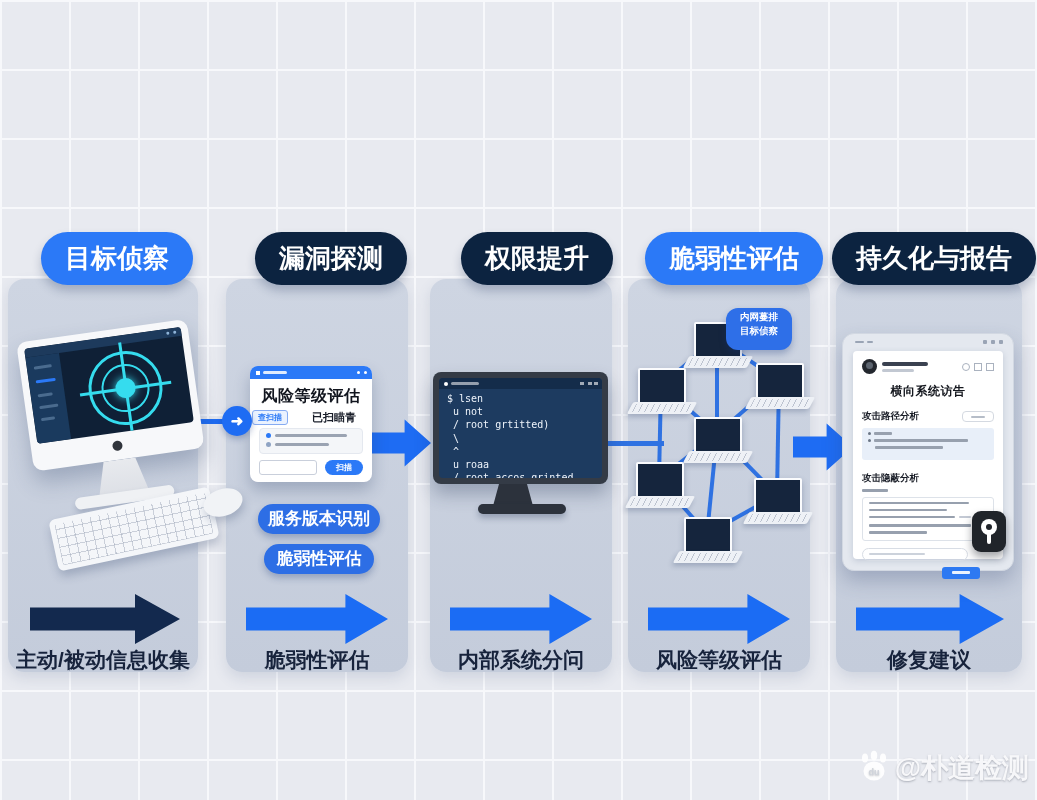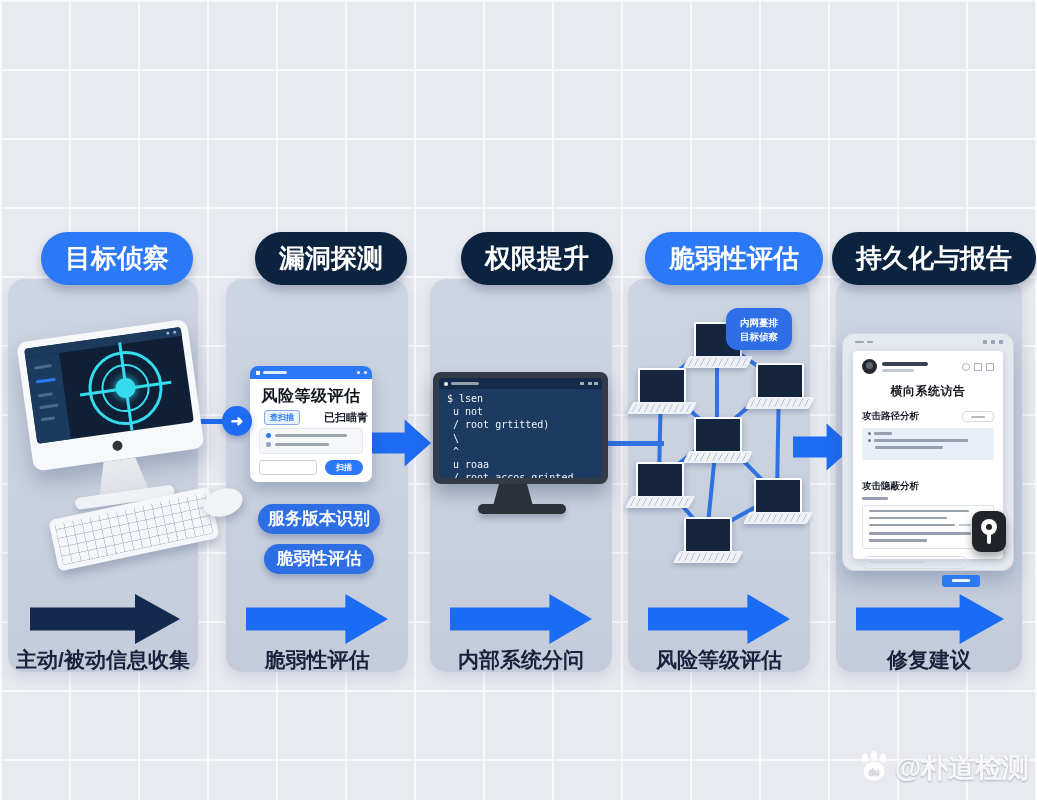--- a/index.html
+++ b/index.html
@@ -97,21 +97,21 @@
     box-shadow:0 3px 6px rgba(20,50,120,.3)}
   
   .dialog{position:absolute;left:250px;top:366px;width:122px;height:116px;background:#fff;border-radius:8px;
     box-shadow:0 8px 16px rgba(40,60,100,.28);z-index:3}
   .dialog-titlebar{position:absolute;left:0;top:0;width:100%;height:13px;background:#2b79f7;border-radius:8px 8px 0 0}
   .dtb-sq{position:absolute;left:6px;top:5px;width:4px;height:4px;background:#fff}
   .dtb-bar{position:absolute;left:13px;top:5px;width:24px;height:3px;background:rgba(255,255,255,.85);border-radius:2px}
   .dtb-dot{position:absolute;top:5px;width:3px;height:3px;border-radius:50%;background:#fff}
   .dialog-heading{position:absolute;left:0;top:20px;width:100%;text-align:center;font-size:16px;font-weight:900;color:#12161f;
     letter-spacing:.5px;white-space:nowrap}
-  .dialog-row{position:absolute;left:14px;top:44px;width:104px;display:flex;align-items:flex-end;justify-content:space-between}
+  .dialog-row{position:absolute;left:2px;top:44px;width:104px;display:flex;align-items:flex-end;justify-content:space-between}
   .d-tag{font-size:8px;color:#2b79f7;border:1px solid #86abf2;background:#eaf2ff;border-radius:3px;padding:1px 5px;font-weight:700}
   .d-status{font-size:11px;font-weight:900;color:#191e29}
   .dialog-listbox{position:absolute;left:9px;top:62px;width:104px;height:26px;background:#f4f6f9;border:1px solid #e4e8ef;
     border-radius:4px;box-sizing:border-box;padding:4px 6px}
   .dl-row{display:flex;align-items:center;gap:4px;margin-bottom:4px}
   .dl-ico{width:5px;height:5px;border-radius:50%;background:#2b79f7;flex:none}
   .dl-bar{height:3px;border-radius:2px;background:#9aa3b2}
   .dialog-bottom{position:absolute;left:9px;top:94px;width:104px;display:flex;justify-content:space-between;align-items:center}
   .d-input{width:58px;height:15px;border:1px solid #c9cfdb;border-radius:3px;background:#fff;box-sizing:border-box}
   .d-btn{width:38px;height:15px;background:#2b79f7;border-radius:8px;color:#fff;font-size:8px;font-weight:700;
@@ -153,21 +153,21 @@
   .lap-base::before{content:"";position:absolute;inset:2px 4px;
     background-image:repeating-linear-gradient(90deg,rgba(140,150,170,.5) 0 1px,transparent 1px 6px)}
   #lapA{left:686px;top:322px}
   #lapB{left:630px;top:368px}
   #lapC{left:748px;top:363px}
   #lapD{left:686px;top:417px}
   #lapE{left:628px;top:462px}
   #lapF{left:746px;top:478px}
   #lapG{left:676px;top:517px}
   .net-badge{position:absolute;left:726px;top:308px;width:66px;height:42px;background:#2e6fe8;border-radius:12px;
-    color:#fff;font-size:9.5px;font-weight:800;text-align:center;line-height:1.5;padding-top:8px;box-sizing:border-box;
+    color:#fff;font-size:9.5px;font-weight:800;text-align:center;line-height:1.5;padding-top:2px;box-sizing:border-box;
     z-index:4;box-shadow:0 4px 7px rgba(20,50,120,.3)}
   
   .tablet{position:absolute;left:842px;top:333px;width:172px;height:238px;background:#e4e8ef;border-radius:12px;
     border:1px solid #d2d8e2;box-shadow:0 10px 20px rgba(50,70,110,.28);z-index:3;box-sizing:border-box}
   .tab-topbar{position:absolute;left:0;top:0;width:100%;height:16px}
   .ttb-bar{position:absolute;top:7px;height:2px;border-radius:1px;background:#9aa4b5}
   .ttb-dot{position:absolute;top:6px;width:4px;height:4px;border-radius:1px;background:#9aa4b5}
   .doc{position:absolute;left:10px;top:17px;width:150px;height:208px;background:#fff;border-radius:4px;
     box-shadow:0 2px 6px rgba(60,80,120,.2);box-sizing:border-box;padding:8px 9px}
   .doc-userrow{display:flex;align-items:center;gap:5px}
@@ -397,21 +397,21 @@
             <span class="gbar" style="width:18px"></span>
           </div>
         <div class="bb-row">
             <span class="bb-dot"></span>
             <span class="gbar" style="width:94px"></span>
           </div>
         <div class="bb-row" style="padding-left:7px">
             <span class="gbar" style="width:68px"></span>
           </div>
       </div>
-      <div class="sec-row" style="margin-top:20px">
+      <div class="sec-row" style="margin-top:12px">
         <span class="sec-title">攻击隐蔽分析</span>
       </div>
       <div class="gbar" style="width:26px;margin-top:4px"></div>
       <div class="outbox">
         <div class="ob-row">
             <span class="gbar" style="width:100px"></span>
           </div>
         <div class="ob-row">
             <span class="gbar" style="width:78px"></span>
           </div>

